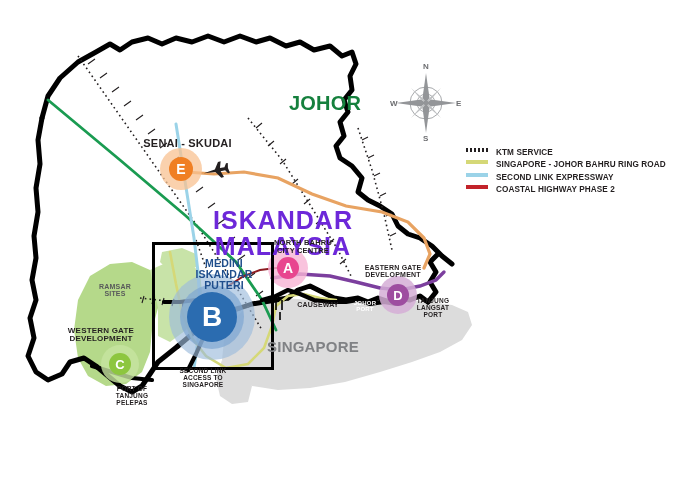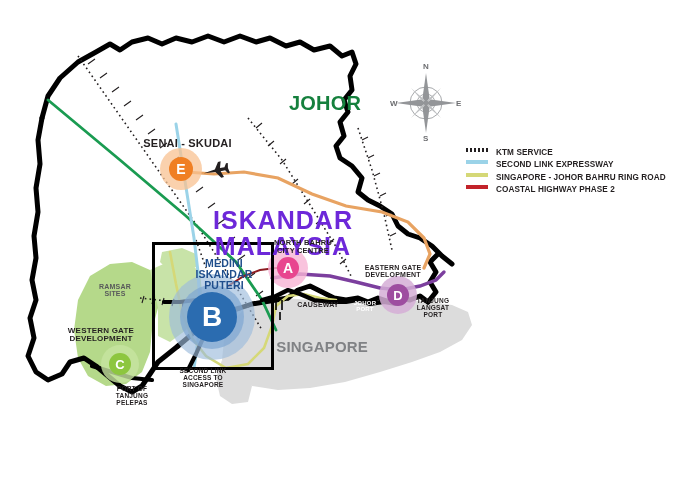--- a/index.html
+++ b/index.html
@@ -12,21 +12,21 @@
   .lbl{position:absolute;font-family:"Liberation Sans",sans-serif;
        font-weight:bold;color:#231f20;text-align:center;
        line-height:1.05;white-space:pre-line;letter-spacing:.2px;}
   .lbl.grey{color:#6d6e71;}
   .lbl.blue{color:#1f4e8c;}
 
   #title-iskandar{left:143px;top:207px;width:280px;font-size:25px;
       color:#6d28d9;letter-spacing:1px;font-weight:bold;text-align:center;}
   #lbl-johor{left:280px;top:93px;width:90px;font-size:20px;color:#15803d;}
   #lbl-singapore{left:258px;top:339px;width:110px;font-size:15px;color:#808285;
-      text-align:right;}
+      text-align:center;}
   #lbl-senai-skudai{left:130px;top:138px;width:115px;font-size:11px;}
   #lbl-senai-airport{left:225px;top:143px;width:70px;font-size:8px;}
   #lbl-medini{left:184px;top:258px;width:80px;font-size:10.5px;color:#1f4e8c;}
   #lbl-jbcc{left:263px;top:239px;width:80px;font-size:7.5px;}
   #lbl-eastern-gate{left:358px;top:264px;width:70px;font-size:7px;}
   #lbl-western-gate{left:60px;top:327px;width:82px;font-size:8px;}
   #lbl-ramsar{left:90px;top:283px;width:50px;font-size:7px;color:#58595b;}
   #lbl-causeway{left:290px;top:301px;width:56px;font-size:7px;color:#231f20;}
   #lbl-johorport{left:348px;top:300px;width:34px;font-size:6px;color:#fff;}
   #lbl-tanjung-langsat{left:406px;top:298px;width:54px;font-size:6.5px;}
@@ -227,26 +227,26 @@
     <span class="compass-letter" style="left:33px;top:72px;">S</span>
     <span class="compass-letter" style="left:0px;top:37px;">W</span>
   </div>
 
   <div id="legend">
       <div class="leg-row">
         <span class="leg-swatch" style="background: repeating-linear-gradient(to right, rgb(35, 31, 32) 0px, rgb(35, 31, 32) 2px, transparent 2px, transparent 4px);"></span>
         <span class="leg-text">KTM SERVICE</span>
       </div>
       <div class="leg-row">
+        <span class="leg-swatch" style="background: rgb(213, 216, 119);"></span>
+        <span class="leg-text">SINGAPORE - JOHOR BAHRU RING ROAD</span>
+      </div>
+      <div class="leg-row">
         <span class="leg-swatch" style="background: rgb(155, 211, 232);"></span>
         <span class="leg-text">SECOND LINK EXPRESSWAY</span>
       </div>
       <div class="leg-row">
-        <span class="leg-swatch" style="background: rgb(213, 216, 119);"></span>
-        <span class="leg-text">SINGAPORE - JOHOR BAHRU RING ROAD</span>
-      </div>
-      <div class="leg-row">
         <span class="leg-swatch" style="background: rgb(194, 35, 42);"></span>
         <span class="leg-text">COASTAL HIGHWAY PHASE 2</span>
       </div>
     </div>
 
 </div>
 
 </body></html>

